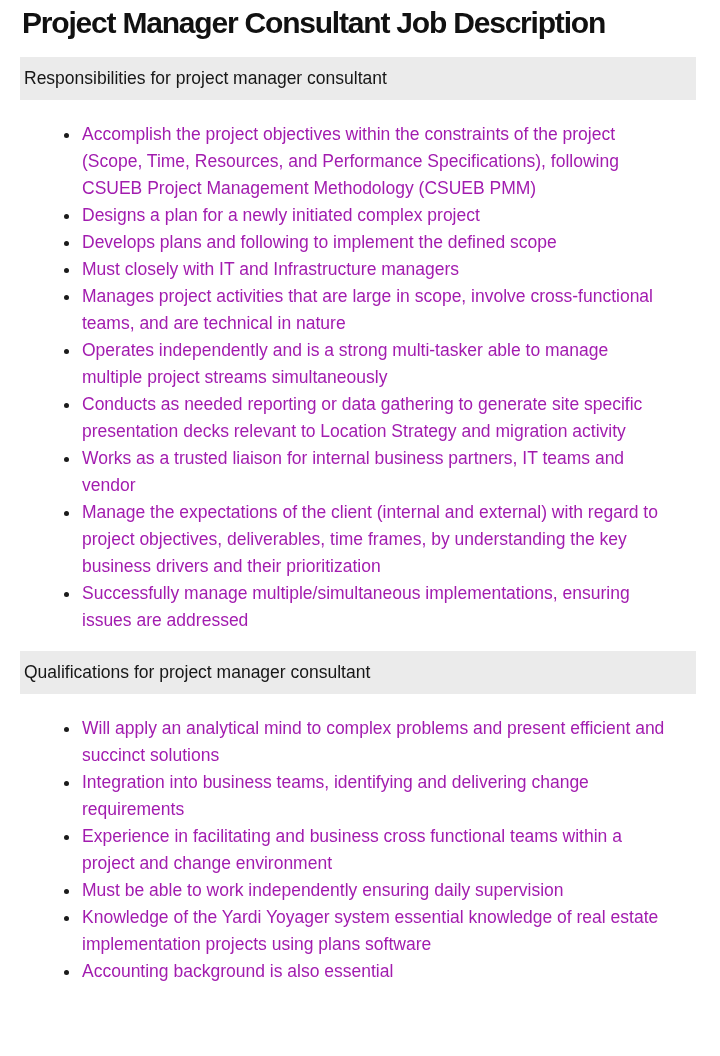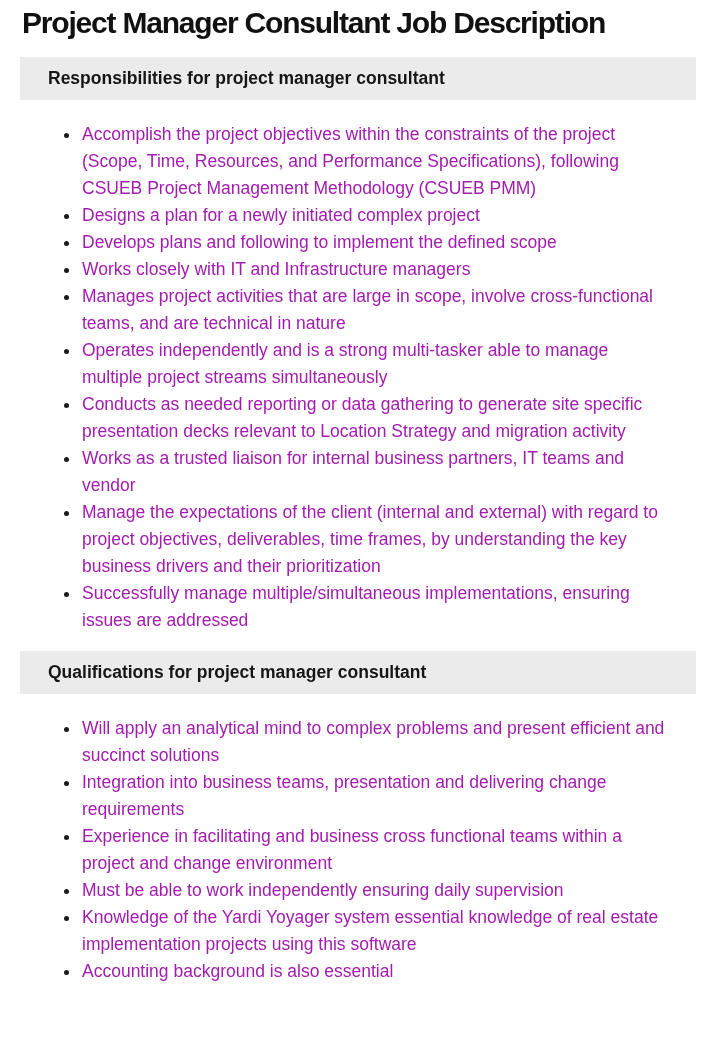--- a/index.html
+++ b/index.html
@@ -31,23 +31,23 @@
     line-height: 27px;
     color: #1b1b1b;
   }
   .section-heading {
     margin-top: 16px;
     width: 676px;
     height: 43px;
     background: #ebebeb;
     display: flex;
     align-items: center;
-    padding-left: 28px;
+    padding-left: 4px;
     font-size: 17.5px;
-    font-weight: bold;
+    font-weight: normal;
     color: #161616;
   }
   .section-heading.second { margin-top: 17px; }
   ul.bullets {
     margin: 21px 28px 0 0;
     padding-left: 60px;
     list-style: disc outside;
     font-size: 17.5px;
     line-height: 27px;
     color: #a21caf;
@@ -67,35 +67,35 @@
 
   <h1 class="title">Project Manager Consultant Job Description</h1>
 
 
   <section>
     <div class="section-heading">Responsibilities for project manager consultant</div>
     <ul class="bullets">
         <li>Accomplish the project objectives within the constraints of the project (Scope, Time, Resources, and Performance Specifications), following CSUEB Project Management Methodology (CSUEB PMM)</li>
         <li>Designs a plan for a newly initiated complex project</li>
         <li>Develops plans and following to implement the defined scope</li>
-        <li>Works closely with IT and Infrastructure managers</li>
+        <li>Must closely with IT and Infrastructure managers</li>
         <li>Manages project activities that are large in scope, involve cross-functional teams, and are technical in nature</li>
         <li>Operates independently and is a strong multi-tasker able to manage multiple project streams simultaneously</li>
         <li>Conducts as needed reporting or data gathering to generate site specific presentation decks relevant to Location Strategy and migration activity</li>
         <li>Works as a trusted liaison for internal business partners, IT teams and vendor</li>
         <li>Manage the expectations of the client (internal and external) with regard to project objectives, deliverables, time frames, by understanding the key business drivers and their prioritization</li>
         <li>Successfully manage multiple/simultaneous implementations, ensuring issues are addressed</li>
       </ul>
   </section>
 
   <section>
     <div class="section-heading second">Qualifications for project manager consultant</div>
     <ul class="bullets">
         <li>Will apply an analytical mind to complex problems and present efficient and succinct solutions</li>
-        <li>Integration into business teams, presentation and delivering change requirements</li>
+        <li>Integration into business teams, identifying and delivering change requirements</li>
         <li>Experience in facilitating and business cross functional teams within a project and change environment</li>
         <li>Must be able to work independently ensuring daily supervision</li>
-        <li>Knowledge of the Yardi Yoyager system essential knowledge of real estate implementation projects using this software</li>
+        <li>Knowledge of the Yardi Yoyager system essential knowledge of real estate implementation projects using plans software</li>
         <li>Accounting background is also essential</li>
       </ul>
   </section>
 
 </div>
 
 </body></html>

